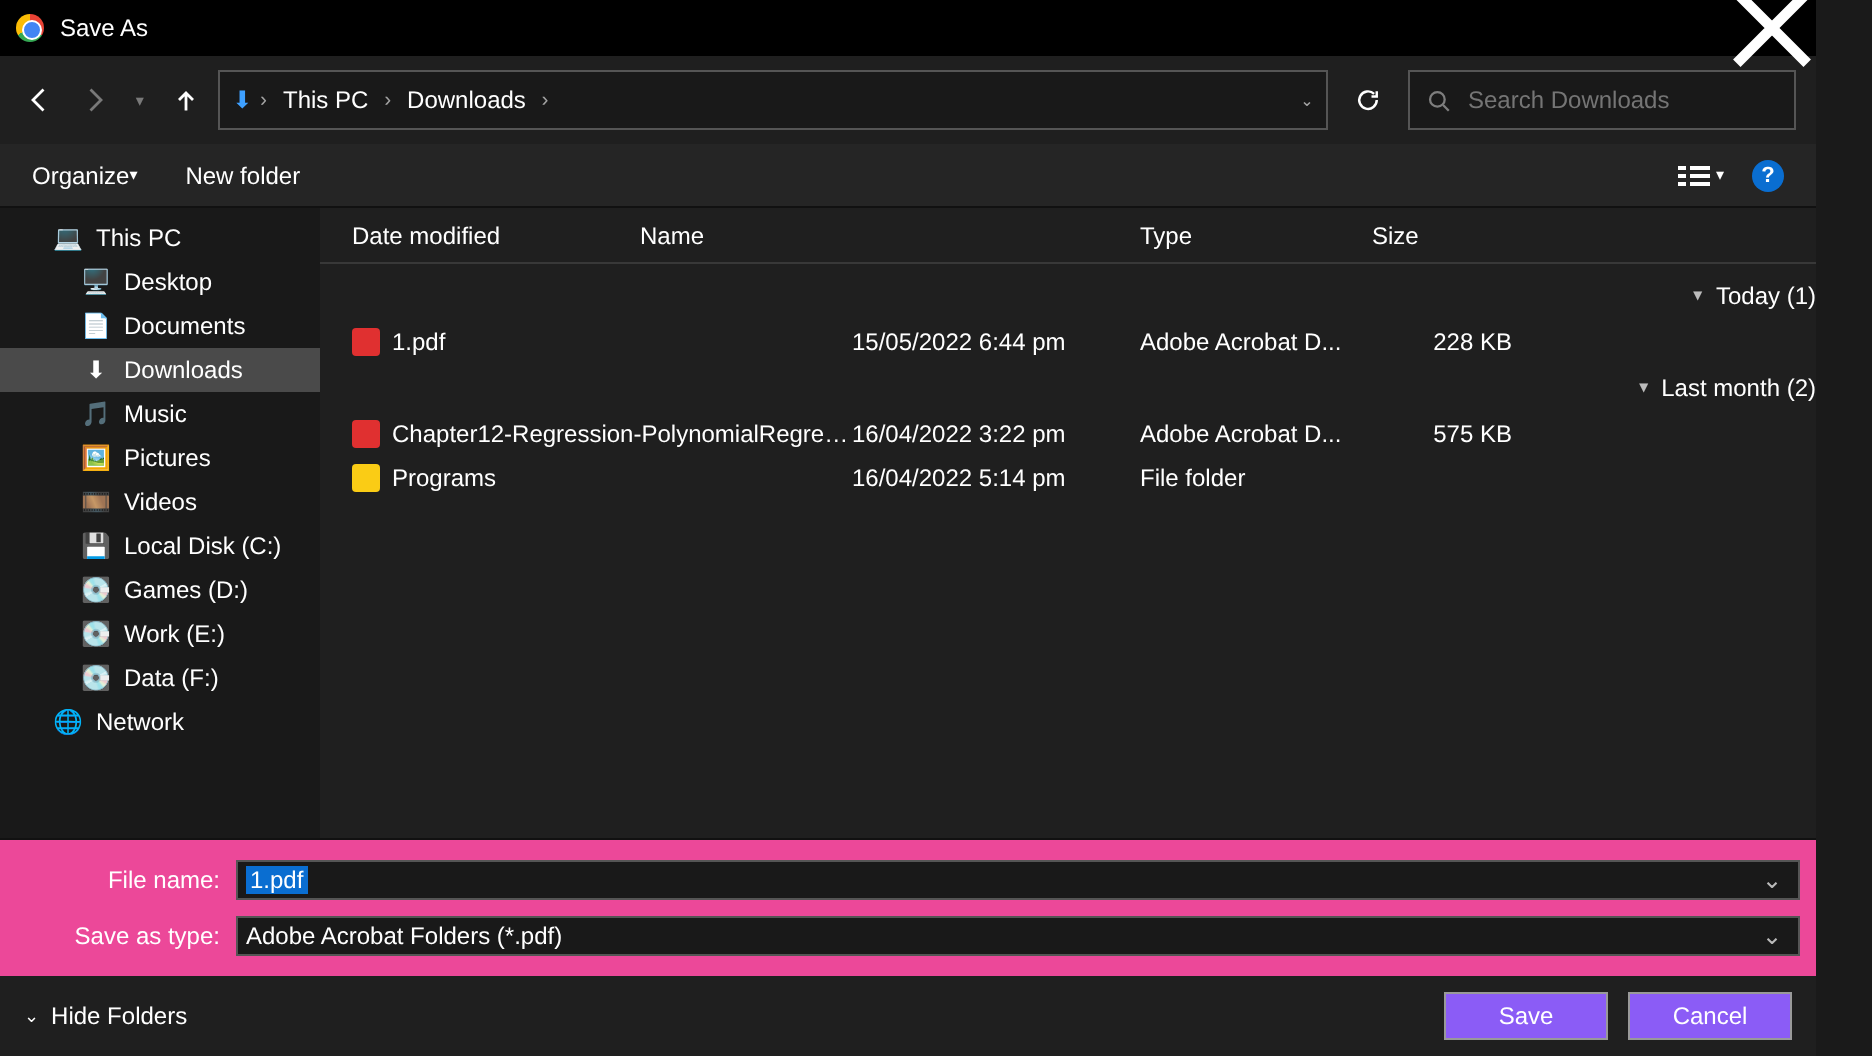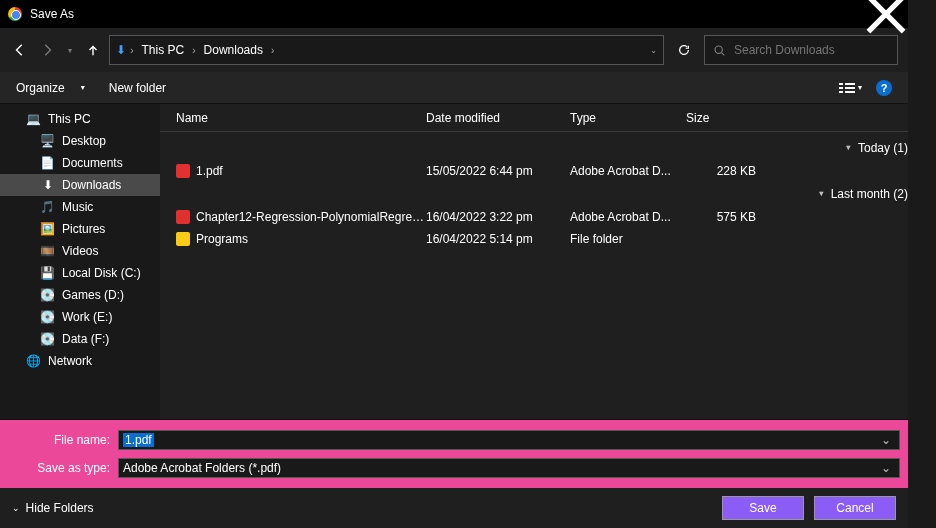--- a/index.html
+++ b/index.html
@@ -56,21 +56,21 @@
     flex: 1; background: transparent; border: none; color: #a3a3a3;
     font-size: 12px; outline: none;
   }
   .searchbox svg { width: 13px; height: 13px; opacity: 0.7; }
 
   
   .toolbar {
     height: 32px; display: flex; align-items: center; padding: 0 16px;
     background: #252525; border-bottom: 1px solid #111;
   }
-  .toolbar .tb-item { display: flex; align-items: center; gap: 16px; margin-right: 24px; }
+  .toolbar .tb-item { display: flex; align-items: center; gap: 0; margin-right: 24px; }
   .toolbar .spacer { flex: 1; }
   .toolbar .view-opts { display: flex; align-items: center; gap: 14px; }
   .toolbar .help {
     width: 16px; height: 16px; border-radius: 50%; background: #0a6ed1;
     display: flex; align-items: center; justify-content: center;
     font-size: 11px; font-weight: bold; color: #fff;
   }
 
   
   .body { flex: 1; display: flex; min-height: 0; background:#1f1f1f; }
@@ -273,22 +273,22 @@
           <span>Data (F:)</span>
         </div>
         <div class="tree-item">
           <span class="ticon">🌐</span>
           <span>Network</span>
         </div>
       </div>
 
     <div class="main">
       <div class="cols">
+        <div class="col c-date">Date modified</div>
         <div class="col c-name">Name</div>
-        <div class="col c-date">Date modified</div>
         <div class="col c-type">Type</div>
         <div class="col c-size">Size</div>
       </div>
       <div class="filelist" id="filelist">
           <div class="group">
             <span class="chev">▸</span>
             <span>Today (1)</span>
           </div>
           <div class="row">
             <div class="rname">

